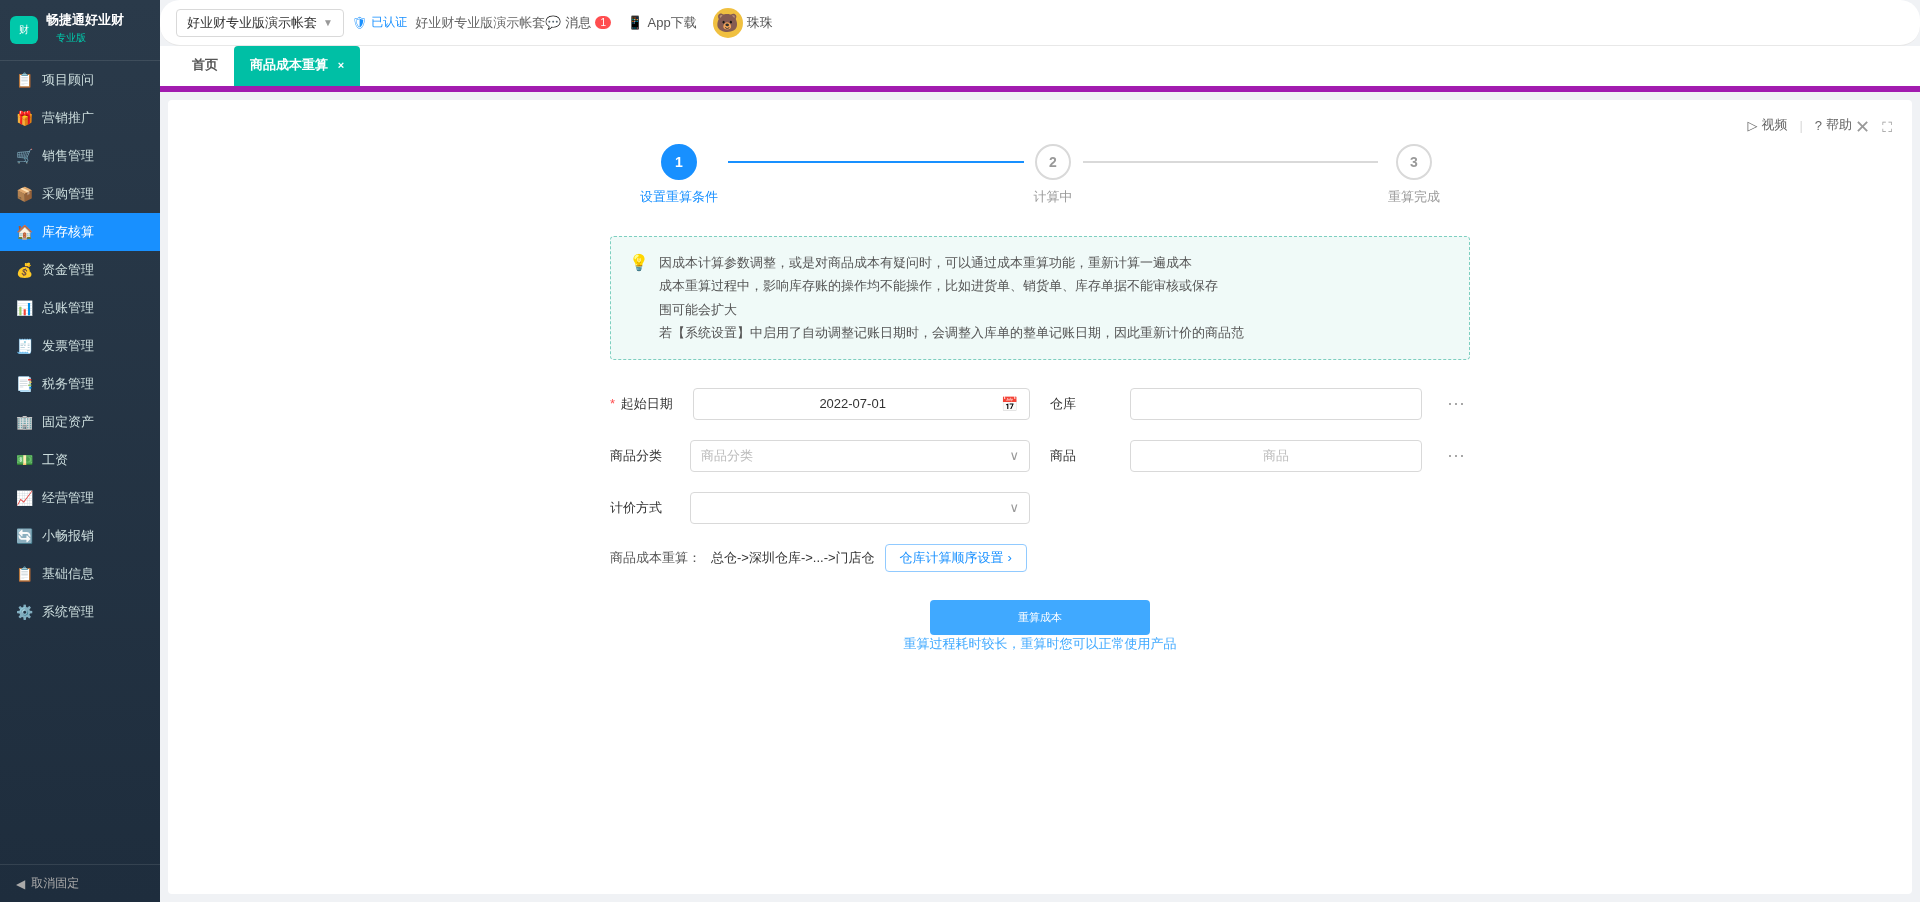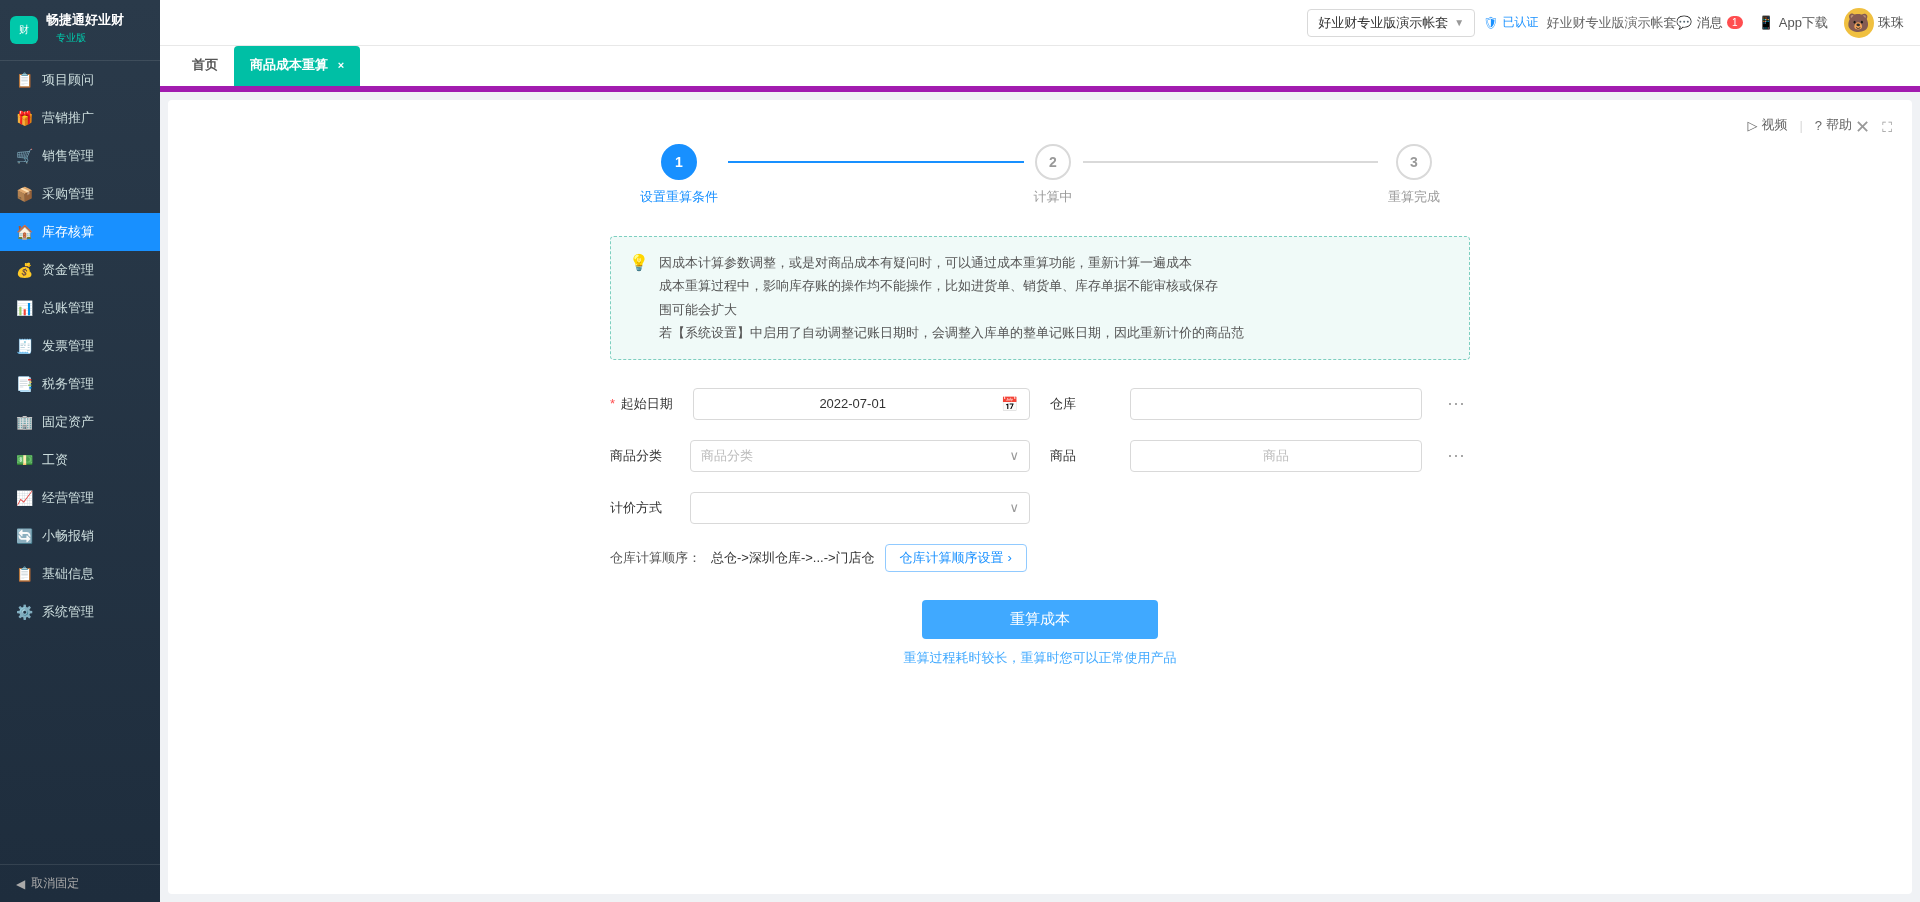--- a/index.html
+++ b/index.html
@@ -65,21 +65,22 @@
     }
 
     
     .topbar {
       height: 46px;
       background: white;
       display: flex;
       align-items: center;
       padding: 2px 16px;
       border-bottom: 1px solid #e8e8e8;
-      justify-content: flex-end;
+      justify-content: flex-start;
+      border-radius: 20px;
     }
     .topbar-left { display: flex; align-items: center; gap: 8px; }
     .account-selector {
       display: flex;
       align-items: center;
       gap: 6px;
       padding: 4px 10px;
       border: 1px solid #d9d9d9;
       border-radius: 4px;
       cursor: pointer;
@@ -300,26 +301,25 @@
     .recalc-section {
       text-align: center;
       margin-top: 10px;
     }
     .recalc-btn {
       background: #40a9ff;
       color: white;
       border: none;
       border-radius: 4px;
       padding: 10px 88px;
-      font-size: 15px;
+      font-size: 11px;
       cursor: pointer;
       font-family: inherit;
     }
     .recalc-note {
-      margin-top: 10px;
       color: #40a9ff;
       font-size: 13px;
     }
 
     
     .help-links {
       position: absolute;
       top: 16px;
       right: 60px;
       display: flex;
@@ -554,21 +554,21 @@
           <div class="form-label">计价方式</div>
           <div class="form-select">
             <span class="form-select-placeholder"></span>
             <span>∨</span>
           </div>
         </div>
         <div class="form-group"></div>
       </div>
 
       <div class="warehouse-order">
-        <span class="warehouse-order-label">仓库计算顺序：</span>
+        <span class="warehouse-order-label">商品成本重算：</span>
         <span class="warehouse-order-value">总仓-&gt;深圳仓库-&gt;...-&gt;门店仓</span>
         <button class="warehouse-order-btn">
           <span>仓库计算顺序设置</span>
           <span>›</span>
         </button>
       </div>
 
       <div class="recalc-section">
         <button class="recalc-btn">
           <span>重算成本</span>

